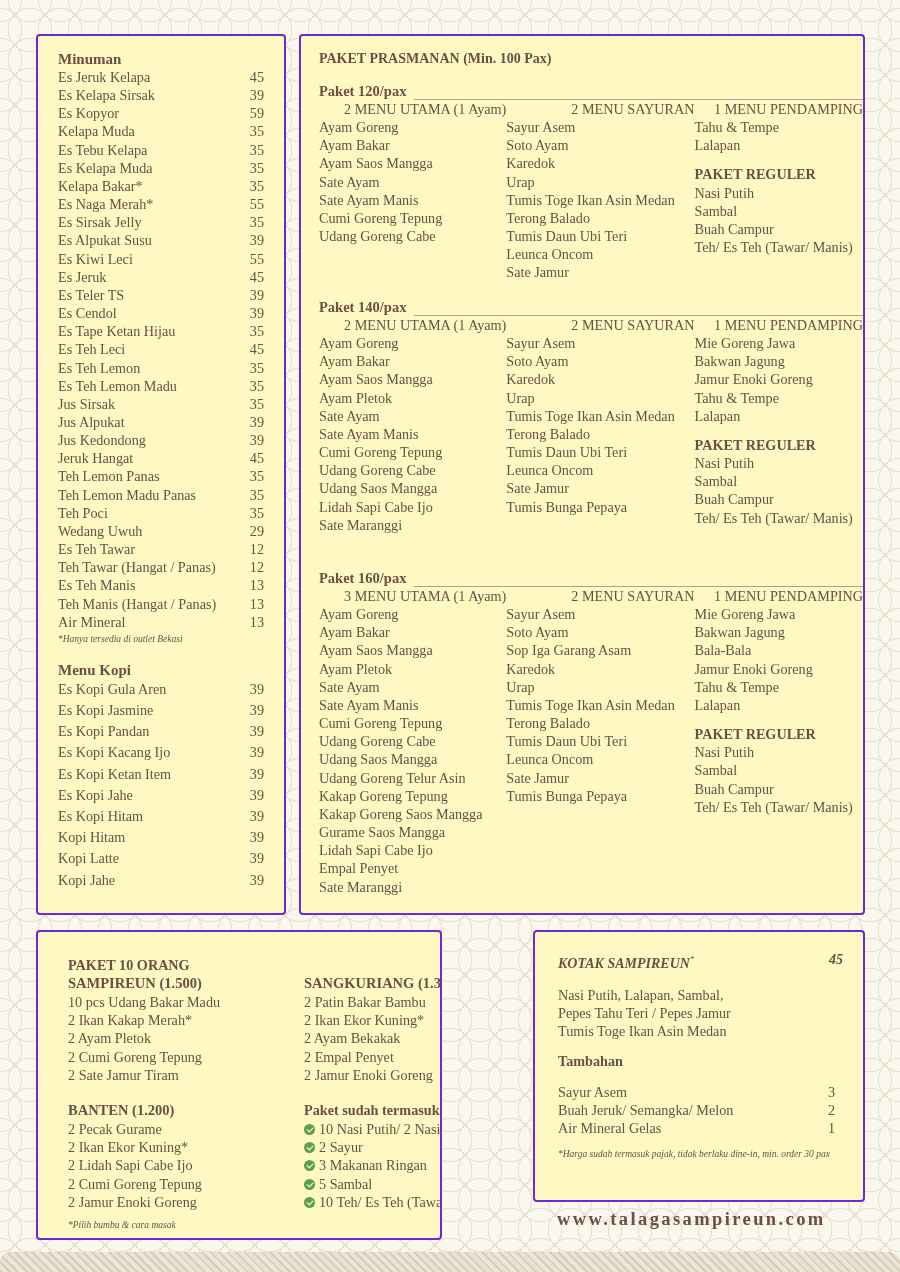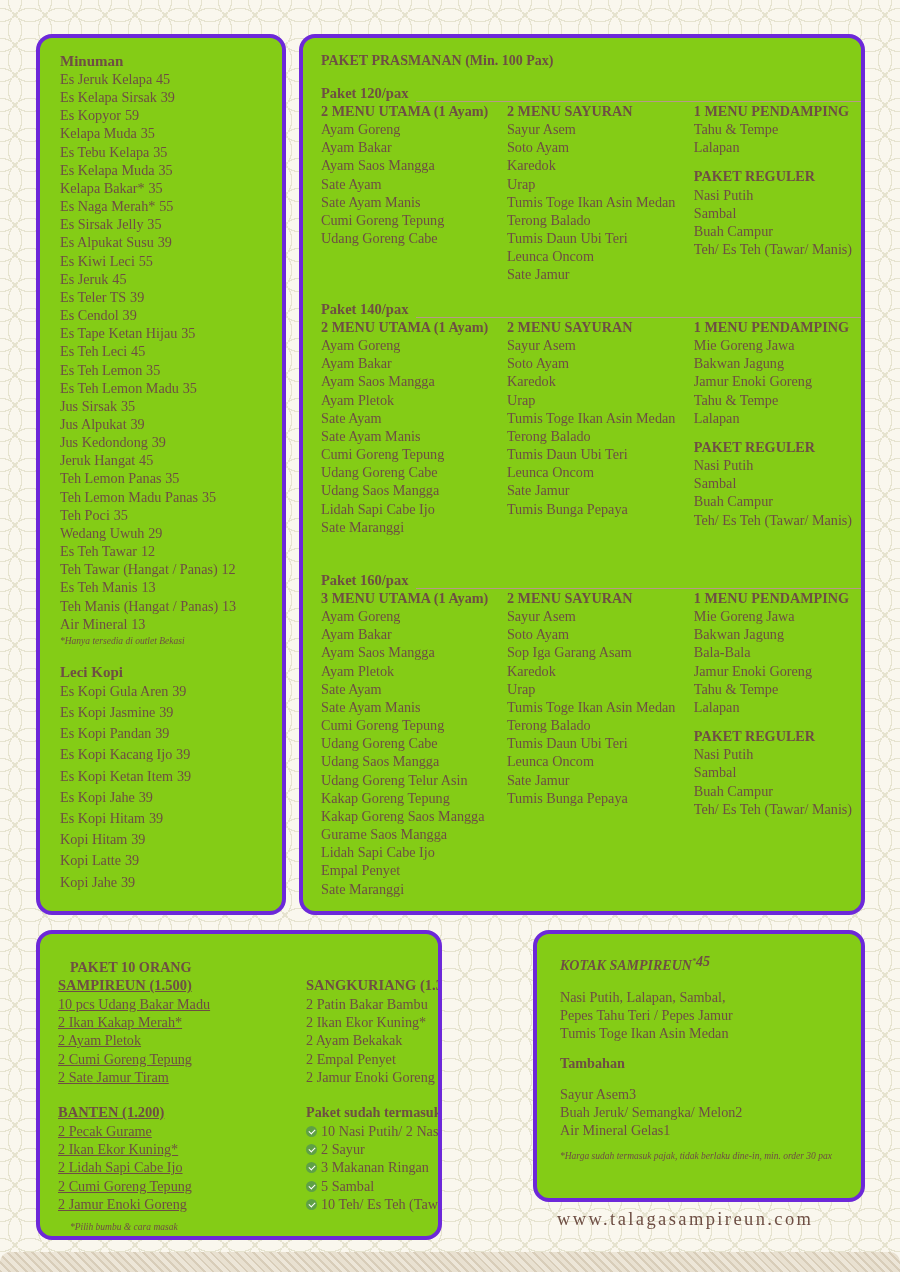--- a/index.html
+++ b/index.html
@@ -11,26 +11,26 @@
     background-color: #faf7ee;
     background-image:
       radial-gradient(circle at 0 0, transparent 21px, #e6e3cf 21px, #e6e3cf 22.2px, transparent 22.2px),
       radial-gradient(circle at 30px 30px, transparent 21px, #e6e3cf 21px, #e6e3cf 22.2px, transparent 22.2px),
       radial-gradient(circle at 30px 0, transparent 21px, #e6e3cf 21px, #e6e3cf 22.2px, transparent 22.2px),
       radial-gradient(circle at 0 30px, transparent 21px, #e6e3cf 21px, #e6e3cf 22.2px, transparent 22.2px);
     background-size: 30px 30px;
   }
   .panel {
     position: absolute;
-    background: #84cc16;
-    border: 4px solid #6d28d9;
-    border-radius: 16px;
+    background: #fef9c3;
+    border: 2px solid #6d28d9;
+    border-radius: 4px;
     overflow: hidden;
   }
-  .row { display: flex; }
+  .row { display: flex; justify-content: space-between; }
 
   
   #p-minuman { left: 36px; top: 34px; width: 250px; height: 881px; padding: 14px 20px 0 20px; }
   #p-minuman .title { font-size: 15px; font-weight: bold; line-height: 18px; }
   #p-minuman .drink-row { font-size: 14.2px; line-height: 18.15px; }
   #p-minuman .price { width: 18px; text-align: right; }
   #p-minuman .note { font-size: 9.5px; font-style: italic; line-height: 15px; margin-top: 1px; }
   #p-minuman .kopi-title { margin-top: 14px; }
   #p-minuman .kopi-row { font-size: 14.2px; line-height: 21.2px; }
 
@@ -39,47 +39,47 @@
   #p-prasmanan .main-title { font-size: 14px; font-weight: bold; line-height: 18px; margin-bottom: 1px; }
   .paket { position: absolute; left: 18px; right: 0; }
   .paket-head { display: flex; align-items: flex-end; height: 18px; }
   .paket-head .label { font-size: 14.5px; font-weight: bold; white-space: nowrap; padding-right: 8px; }
   .paket-head .rule { flex: 1; height: 1.5px; background: #b79a88; }
   .cols { display: flex; }
   .col { font-size: 14.2px; line-height: 18.15px; white-space: nowrap; }
   .col1 { width: 189px; }
   .col2 { width: 190px; }
   .col3 { width: 170px; }
-  .col .h { font-weight: bold; }
+  .col .h { font-weight: normal; text-align: right; }
   .col .h2 { font-weight: bold; margin-top: 11px; }
 
   
   #p-10 { left: 36px; top: 930px; width: 406px; height: 310px; padding: 24px 0 0 30px; }
   #p-10 .title { font-size: 14.2px; font-weight: bold; line-height: 18px; margin-bottom: 13px; }
-  #p-10 .colA { position: absolute; left: 18px; top: 41px; width: 230px; text-decoration: underline; }
+  #p-10 .colA { position: absolute; left: 30px; top: 41px; width: 230px; }
   #p-10 .colB { position: absolute; left: 266px; top: 41px; width: 215px; }
   #p-10 .sub { font-size: 14.5px; font-weight: bold; line-height: 20px; }
   #p-10 .item { font-size: 14.2px; line-height: 18.2px; white-space: nowrap; }
   #p-10 .gap { height: 16px; }
   #p-10 .incl-title { font-size: 14.2px; font-weight: bold; line-height: 20px; }
   #p-10 .check { display: inline-block; width: 11px; height: 11px; border-radius: 50%; background: #5fa046; position: relative; margin-right: 4px; vertical-align: -1px; }
   #p-10 .check::after { content: ""; position: absolute; left: 3.5px; top: 2px; width: 3px; height: 5px; border: solid #fff; border-width: 0 1.6px 1.6px 0; transform: rotate(45deg); }
   #p-10 .note { position: absolute; left: 30px; top: 288px; font-size: 9.5px; font-style: italic; }
 
   
   #p-kotak { left: 533px; top: 930px; width: 332px; height: 272px; padding: 16px 24px 0 23px; }
   #p-kotak .title-row { font-size: 14px; font-weight: bold; line-height: 24px; margin-bottom: 10px; font-style: italic; }
   #p-kotak .title-row .sup { font-size: 8px; vertical-align: 6px; font-weight: normal; }
   #p-kotak .title-row .price { margin-right: -4px; }
   #p-kotak .line { font-size: 14.2px; line-height: 18.2px; white-space: nowrap; }
   #p-kotak .tambahan { font-size: 14.2px; font-weight: bold; line-height: 18px; margin-top: 11px; margin-bottom: 13px; }
   #p-kotak .add-row { font-size: 14.2px; line-height: 18.2px; padding-right: 4px; }
   #p-kotak .note { font-size: 9.5px; font-style: italic; margin-top: 12px; white-space: nowrap; }
 
-  #website { position: absolute; left: 557px; top: 1209px; font-size: 18.5px; letter-spacing: 2.4px; color: #6e4e44; }
+  #website { position: absolute; left: 557px; top: 1209px; font-size: 18.5px; letter-spacing: 2.4px; color: #6e4e44; font-weight: bold; }
 
   
   #weave {
     position: absolute; left: 0; top: 1252px; width: 900px; height: 20px;
     background-color: #e4dccd;
     background-image:
       repeating-linear-gradient(45deg, #d8cdb9 0 2px, #ede6d8 2px 6px, #d8cdb9 6px 8px, #e9e1d1 8px 12px),
       repeating-linear-gradient(-45deg, rgba(210,198,178,0.6) 0 2px, transparent 2px 12px);
     border-top-left-radius: 10px;
     border-top-right-radius: 10px;
@@ -210,21 +210,21 @@
       <div class="row drink-row">
         <span>Teh Manis (Hangat / Panas)</span>
         <span class="price">13</span>
       </div>
       <div class="row drink-row">
         <span>Air Mineral</span>
         <span class="price">13</span>
       </div>
     </div>
   <div class="note">*Hanya tersedia di outlet Bekasi</div>
-  <div class="title kopi-title">Leci Kopi</div>
+  <div class="title kopi-title">Menu Kopi</div>
   <div id="kopi-list">
       <div class="row kopi-row">
         <span>Es Kopi Gula Aren</span>
         <span class="price">39</span>
       </div>
       <div class="row kopi-row">
         <span>Es Kopi Jasmine</span>
         <span class="price">39</span>
       </div>
       <div class="row kopi-row">

